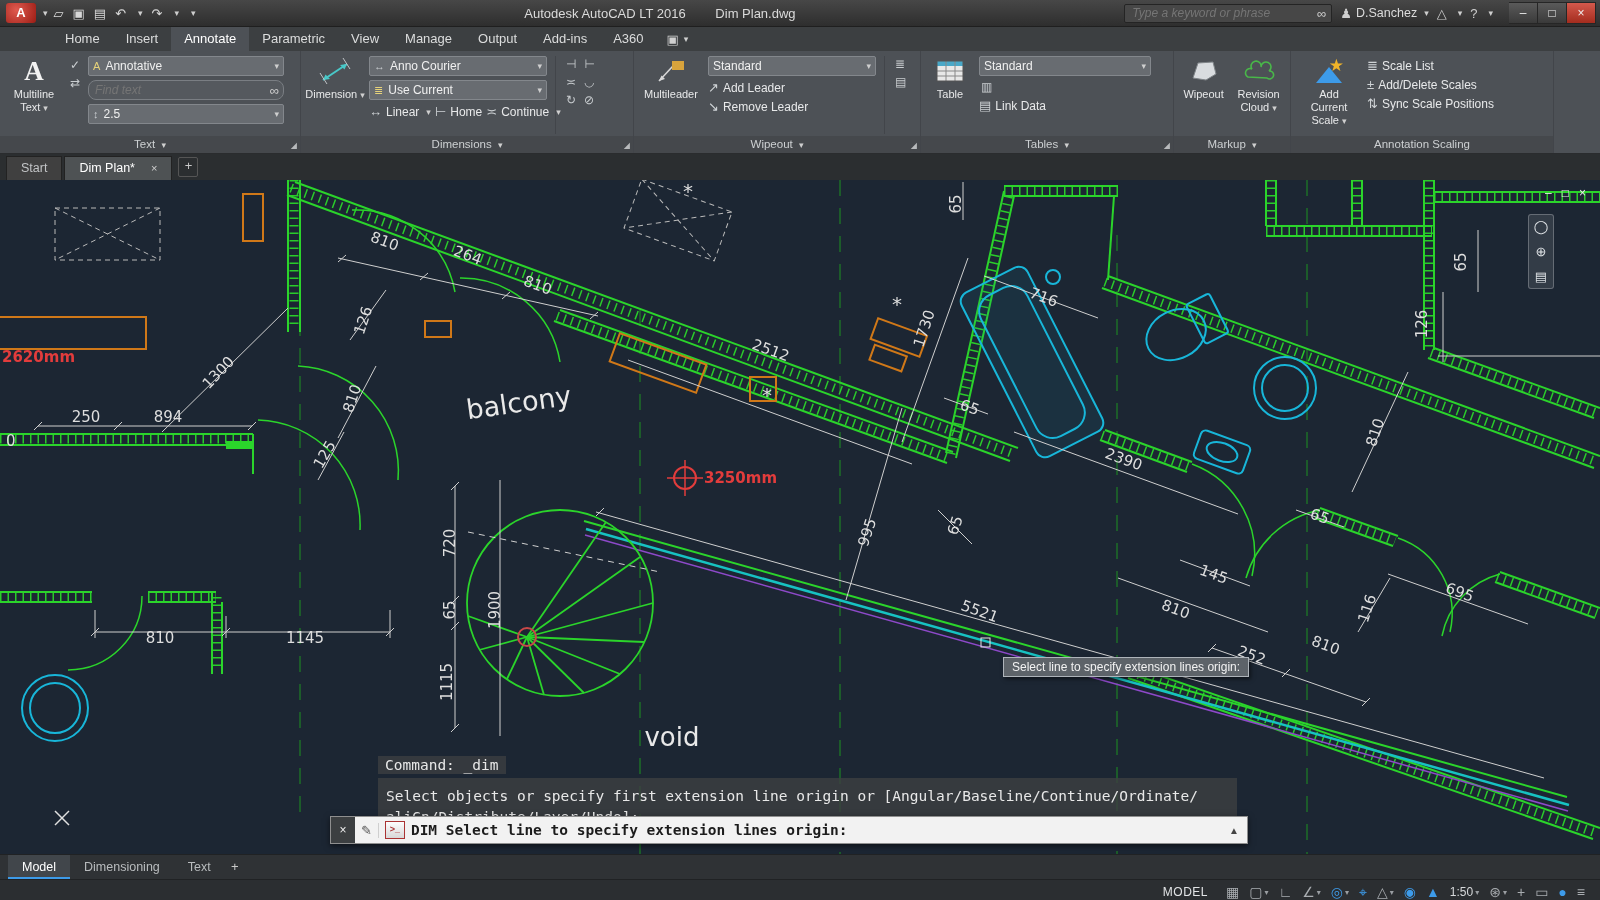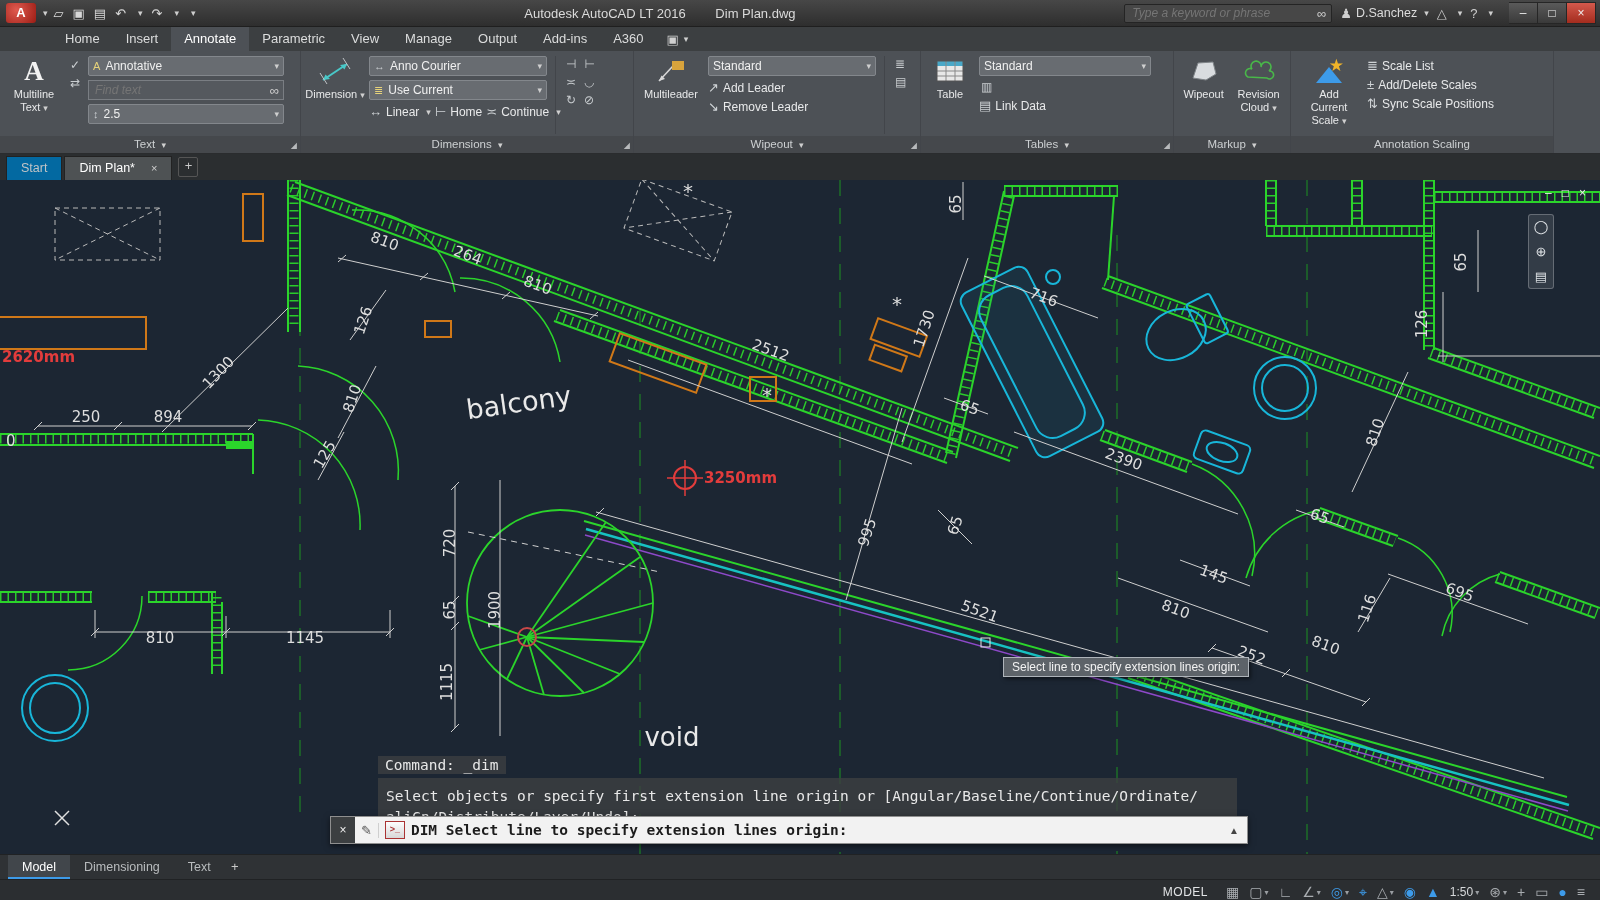--- a/index.html
+++ b/index.html
@@ -36,33 +36,33 @@
   .panel-label .launcher{position:absolute;right:3px;top:1px;font-size:8px;color:#b8babc;}
   .bigbtn{display:flex;flex-direction:column;align-items:center;width:56px;gap:2px;cursor:default;}
   .bigbtn .blabel{font-size:11px;line-height:1.2;text-align:center;color:#e8e9ea;}
   .bicon{width:34px;height:30px;display:flex;align-items:center;justify-content:center;}
   .mtext-icon{color:#f2f2f2;font-size:27px;font-weight:bold;line-height:30px;font-family:"Liberation Serif",serif;}
   .col{display:flex;flex-direction:column;gap:4px;}
   .row{display:flex;align-items:center;gap:4px;}
   .combo{display:flex;align-items:center;background:#686c71;border:1px solid #83878c;border-radius:2px;height:18px;padding:0 4px;gap:5px;font-size:12px;color:#f0f0f0;}
   .combo .cicon{font-size:11px;color:#e6d27a;}
   .combo .cval{flex:1;white-space:nowrap;overflow:hidden;}
-  .findbox{display:flex;align-items:center;background:#55595e;border:1px solid #7a7e83;border-radius:0;height:18px;padding:0 4px;}
+  .findbox{display:flex;align-items:center;background:#55595e;border:1px solid #7a7e83;border-radius:8px;height:18px;padding:0 4px;}
   .findbox input{flex:1;background:transparent;border:none;outline:none;color:#c2c2c2;font-style:italic;font-size:12px;font-family:"Liberation Sans",sans-serif;}
   .sbtn{display:flex;align-items:center;gap:4px;font-size:12px;color:#e8e9ea;cursor:default;}
   .sbtn .gi{font-size:13px;color:#cfd3d6;}
   .smicon{font-size:12px;color:#c9cdd0;padding:0 2px;cursor:default;}
   .vsep{width:1px;background:#42454a;align-self:stretch;margin:0 2px;}
   .star-wrap{position:relative;width:30px;height:28px;}
   .star-wrap .tri{position:absolute;left:2px;bottom:2px;width:0;height:0;border-left:13px solid transparent;border-right:13px solid transparent;border-bottom:16px solid #3d9be9;}
   .star-wrap .st{position:absolute;right:0;top:-2px;color:#f0b429;font-size:17px;}
 
   
   .file-tabs{height:26px;background:#2b2e30;display:flex;align-items:flex-end;padding-left:6px;gap:2px;}
-  .ftab{height:23px;line-height:23px;padding:0 14px;font-size:12.5px;color:#c2c4c6;background:#0369a1;border:1px solid #222;border-bottom:none;cursor:default;display:flex;align-items:center;gap:8px;}
+  .ftab{height:23px;line-height:23px;padding:0 14px;font-size:12.5px;color:#c2c4c6;background:#404040;border:1px solid #222;border-bottom:none;cursor:default;display:flex;align-items:center;gap:8px;}
   .ftab.active{background:#4e5254;color:#fff;gap:16px;}
   .ftab .x{font-size:11px;color:#cfcfcf;}
   .ftab-add{width:18px;height:18px;margin:0 0 3px 4px;border:1px solid #555;border-radius:2px;color:#c9c9c9;text-align:center;line-height:16px;font-size:13px;}
 
   
   .canvas{position:relative;height:674px;background:#1c2633;overflow:hidden;}
   svg text{font-family:"DejaVu Sans",sans-serif;}
   line.hatch{stroke-width:9px;stroke-dasharray:1.5 6;opacity:.95;}
   .vp-controls{position:absolute;right:14px;top:6px;display:flex;gap:10px;color:#e8e8e8;font-size:12px;}
   .nav-bar{position:absolute;right:46px;top:34px;width:24px;padding:4px 0;background:rgba(255,255,255,.10);border:1px solid rgba(255,255,255,.25);border-radius:3px;display:flex;flex-direction:column;align-items:center;gap:10px;color:#dfe3e6;font-size:13px;}

